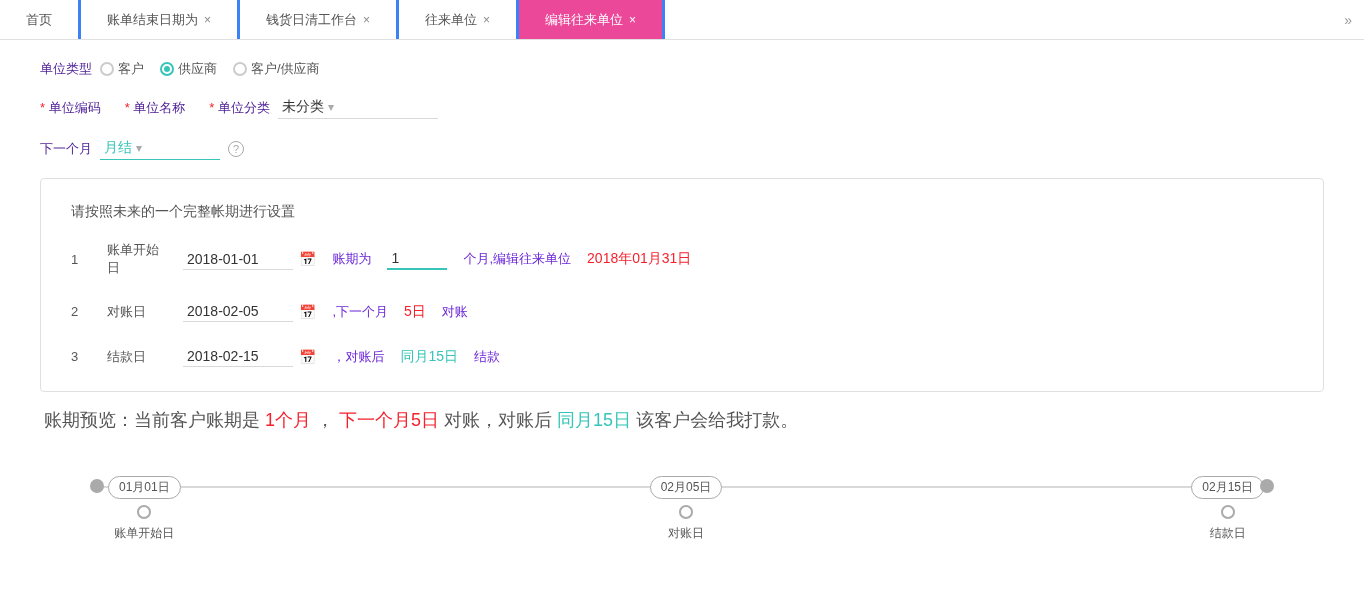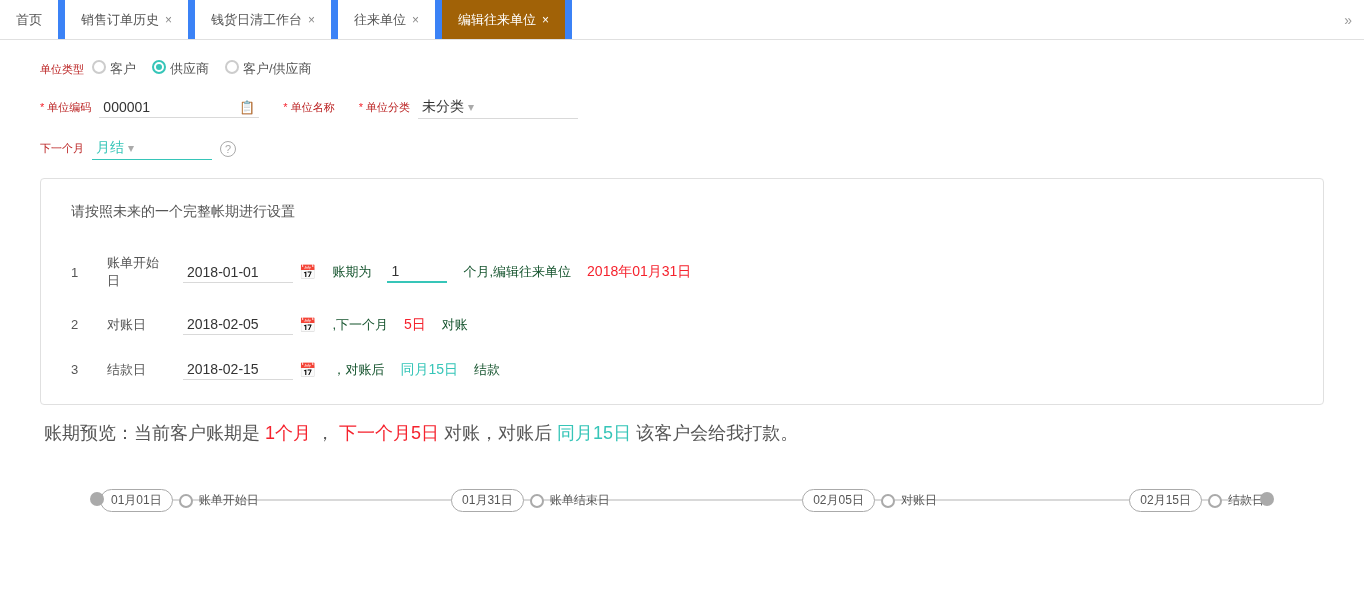--- a/index.html
+++ b/index.html
@@ -9,30 +9,30 @@
     .tab-bar {
       display: flex;
       align-items: stretch;
       background: #fff;
       border-bottom: 1px solid #e0e0e0;
       height: 40px;
     }
     .tab-item {
       display: flex;
       align-items: center;
-      padding: 0 16px;
+      padding: 0 26px;
       cursor: pointer;
       color: #555;
       font-size: 13px;
-      border-right: 7px solid #3b82f6;
+      border-right: 3px solid #3b82f6;
       white-space: nowrap;
       gap: 6px;
     }
     .tab-item.active {
-      background: #a16207;
+      background: #ec4899;
       color: #fff;
     }
     .tab-item .close-x {
       font-size: 12px;
       opacity: 0.7;
     }
     .tab-item.active .close-x { opacity: 1; }
     .tab-expand-btn {
       margin-left: auto;
       display: flex;
@@ -55,35 +55,36 @@
       align-items: center;
       margin-bottom: 18px;
       gap: 24px;
     }
     .field-group {
       display: flex;
       align-items: center;
       gap: 8px;
     }
     .field-label {
-      color: #b91c1c;
+      color: #4c1d95;
       white-space: nowrap;
-      font-size: 11px;
+      font-size: 13px;
     }
     .field-label.required::before {
       content: "* ";
       color: #f5222d;
     }
     .radio-group {
       display: flex;
       align-items: center;
       gap: 16px;
     }
     .radio-item {
       display: flex;
+      align-items: center;
       gap: 4px;
       cursor: pointer;
       font-size: 13px;
       color: #555;
     }
     .radio-circle {
       width: 14px; height: 14px;
       border-radius: 50%;
       border: 2px solid #ccc;
       display: flex; align-items: center; justify-content: center;
@@ -152,21 +153,21 @@
     
     .period-box {
       border: 1px solid #e0e0e0;
       border-radius: 4px;
       padding: 24px 30px;
       margin-bottom: 16px;
     }
     .period-box-title {
       font-size: 14px;
       color: #555;
-      margin-bottom: 33px;
+      margin-bottom: 20px;
     }
 
     .period-row {
       display: flex;
       align-items: center;
       margin-bottom: 24px;
       gap: 16px;
     }
     .period-num {
       width: 20px;
@@ -191,21 +192,21 @@
       font-size: 14px;
       color: #333;
       width: 110px;
       background: transparent;
     }
     .calendar-icon {
       color: #36c5b8;
       font-size: 14px;
     }
     .period-suffix {
-      color: #14532d;
+      color: #6d28d9;
       font-size: 13px;
     }
     .period-num-input {
       border: none;
       border-bottom: 2px solid #36c5b8;
       outline: none;
       width: 60px;
       font-size: 14px;
       color: #333;
       padding: 2px 4px;
@@ -237,23 +238,24 @@
     }
     .timeline-nodes {
       display: flex;
       justify-content: space-between;
       align-items: flex-start;
       padding: 0 60px;
       position: relative;
     }
     .timeline-node {
       display: flex;
-      flex-direction: row;
+      flex-direction: column;
       align-items: center;
       gap: 6px;
+      margin-left: 8px;
     }
     .node-dot {
       width: 14px; height: 14px;
       border-radius: 50%;
       border: 2px solid #aaa;
       background: #fff;
       position: relative;
       z-index: 1;
     }
     .node-badge {
@@ -290,21 +292,21 @@
     }
   </style>
 </head>
 <body>
 
 <div class="tab-bar">
   <div class="tab-item">
     <span>首页</span>
   </div>
   <div class="tab-item">
-    <span>销售订单历史</span>
+    <span>账单结束日期为</span>
     <span class="close-x">×</span>
   </div>
   <div class="tab-item">
     <span>钱货日清工作台</span>
     <span class="close-x">×</span>
   </div>
   <div class="tab-item">
     <span>往来单位</span>
     <span class="close-x">×</span>
   </div>
@@ -335,24 +337,20 @@
           <div class="radio-circle"></div>
           <span>客户/供应商</span>
         </label>
       </div>
     </div>
   </div>
 
   <div class="form-row">
     <div class="field-group">
       <span class="field-label required">单位编码</span>
-      <div class="input-with-icon">
-        <input class="text-input" type="text" style="width: 160px;" value="000001">
-        <span class="input-icon">📋</span>
-      </div>
     </div>
     <div class="field-group">
       <span class="field-label required">单位名称</span>
     </div>
     <div class="field-group">
       <span class="field-label required">单位分类</span>
       <div class="select-field" style="width:160px;text-align:center;">
         <span>未分类</span>
         <span class="chevron">▾</span>
       </div>
@@ -425,25 +423,20 @@
     <div class="timeline-line"></div>
     <div class="timeline-left-dot"></div>
     <div class="timeline-right-dot"></div>
     <div class="timeline-nodes">
       <div class="timeline-node">
         <div class="node-badge">01月01日</div>
         <div class="node-dot"></div>
         <div class="node-label">账单开始日</div>
       </div>
       <div class="timeline-node">
-        <div class="node-badge">01月31日</div>
-        <div class="node-dot"></div>
-        <div class="node-label">账单结束日</div>
-      </div>
-      <div class="timeline-node">
         <div class="node-badge">02月05日</div>
         <div class="node-dot"></div>
         <div class="node-label">对账日</div>
       </div>
       <div class="timeline-node">
         <div class="node-badge">02月15日</div>
         <div class="node-dot"></div>
         <div class="node-label">结款日</div>
       </div>
     </div>

